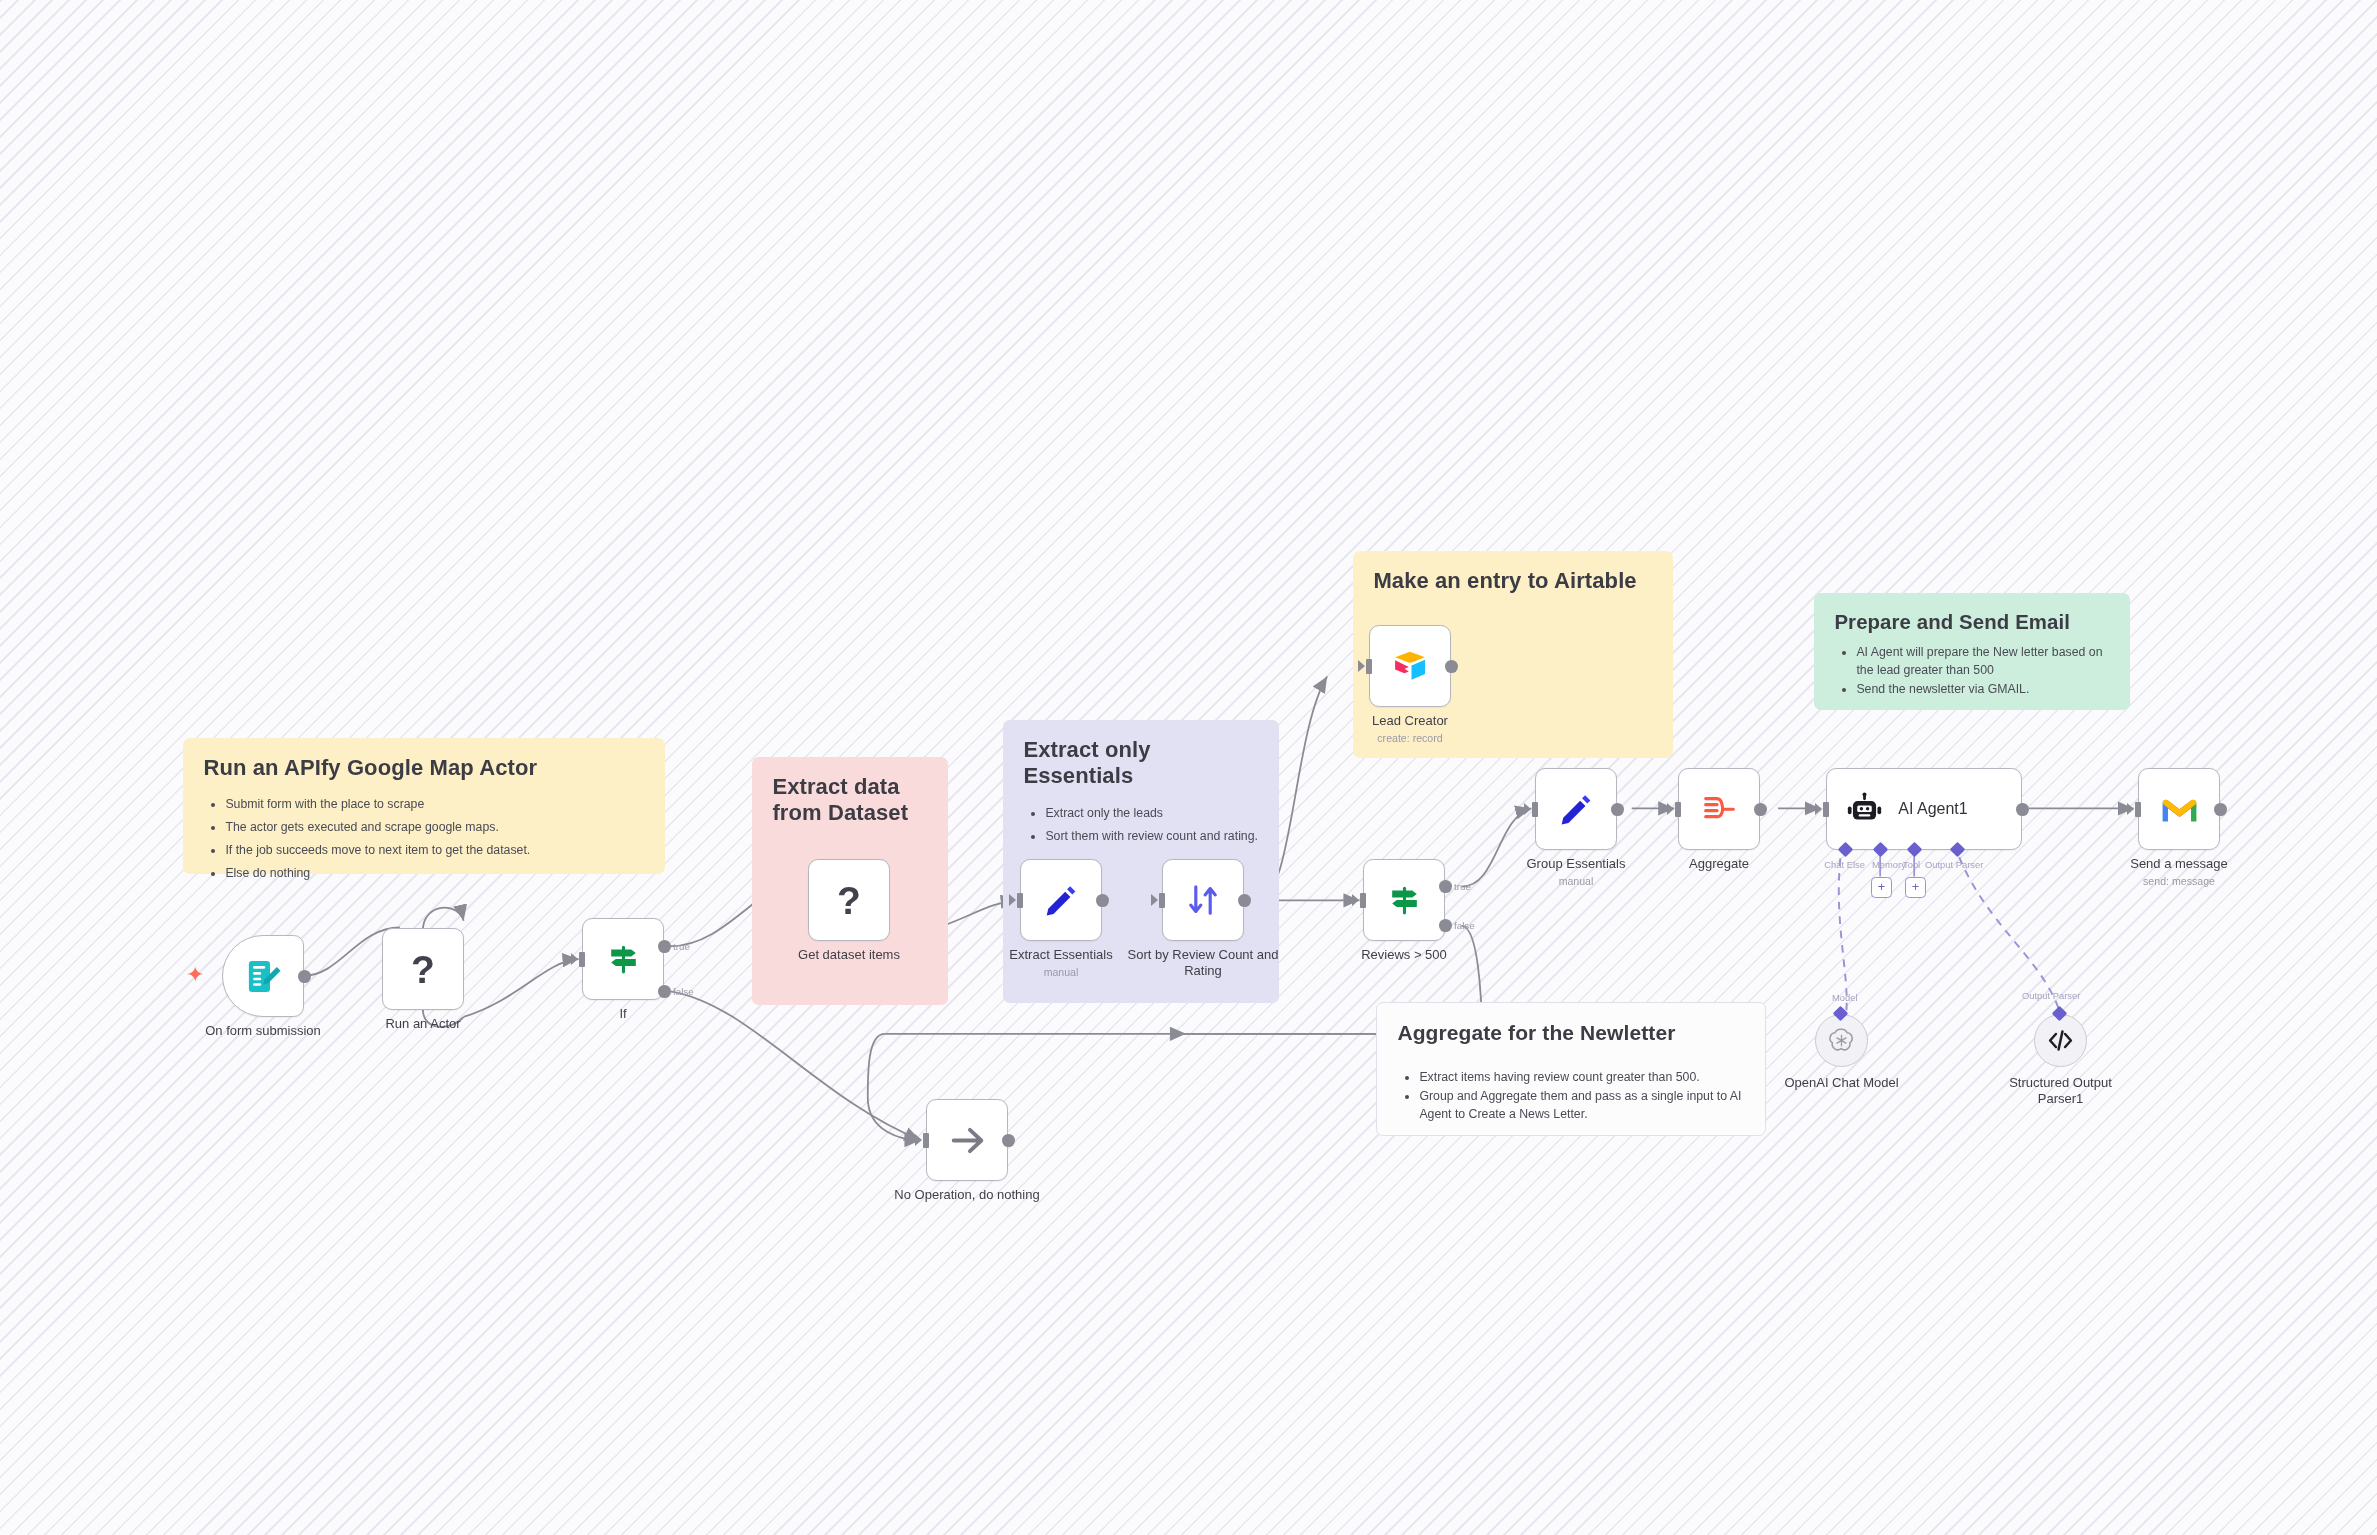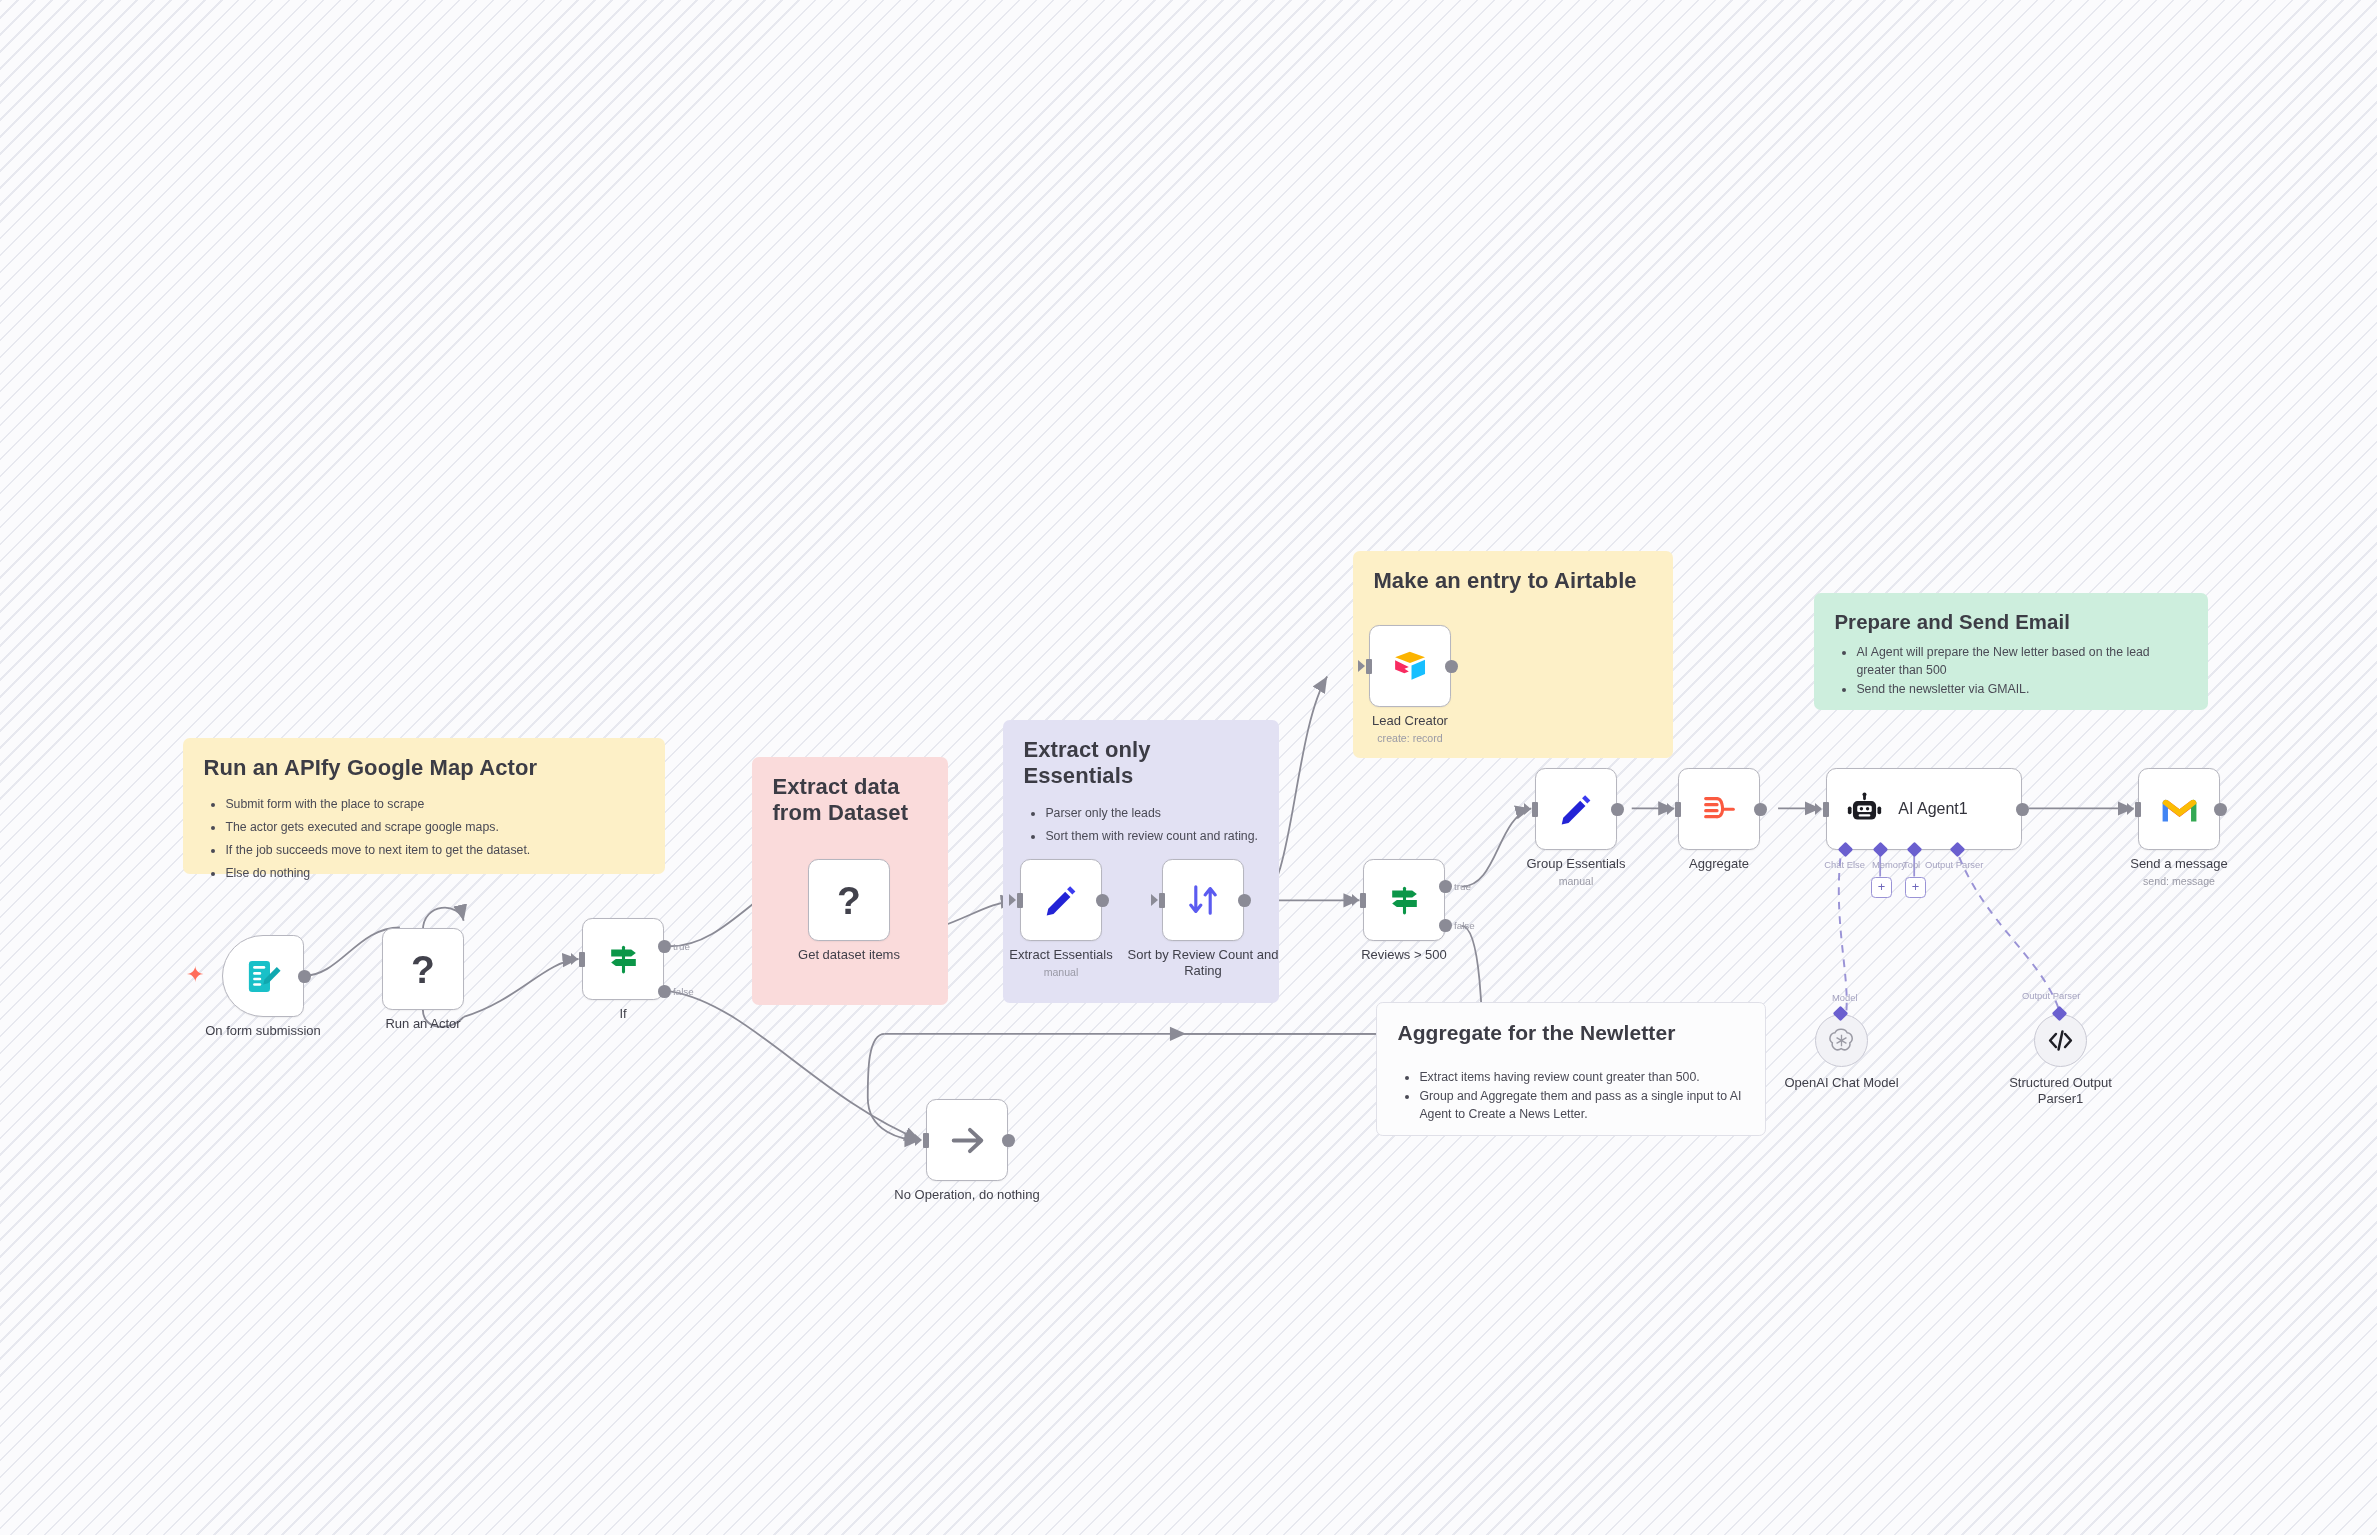--- a/index.html
+++ b/index.html
@@ -172,30 +172,30 @@
       <li>Submit form with the place to scrape</li>
       <li>The actor gets executed and scrape google maps.</li>
       <li>If the job succeeds move to next item to get the dataset.</li>
       <li>Else do nothing</li>
     </ul>
   </div>
 
   <div class="sticky purple" style="left:1003px;top:720px;width:276px;height:283px;">
     <h3>Extract only Essentials</h3>
     <ul>
-      <li>Parser only the leads</li>
+      <li>Extract only the leads</li>
       <li>Sort them with review count and rating.</li>
     </ul>
   </div>
 
   <div class="sticky yellow" style="left:1353px;top:551px;width:320px;height:207px;">
     <h3>Make an entry to Airtable</h3>
   </div>
 
-  <div class="sticky green" style="left:1814px;top:593px;width:394px;height:117px;">
+  <div class="sticky green" style="left:1814px;top:593px;width:316px;height:117px;">
     <h3 style="font-size:20.4px;margin-bottom:8.5px;">Prepare and Send Email</h3>
     <ul>
       <li style="line-height:1.5;">AI Agent will prepare the New letter based on the lead greater than 500</li>
       <li style="line-height:1.5;">Send the newsletter via GMAIL.</li>
     </ul>
   </div>
 
   <div class="sticky white" style="left:1376px;top:1002px;width:390px;height:134px;">
     <h3 style="font-size:21px;margin-bottom:23px;">Aggregate for the Newletter</h3>
     <ul>

